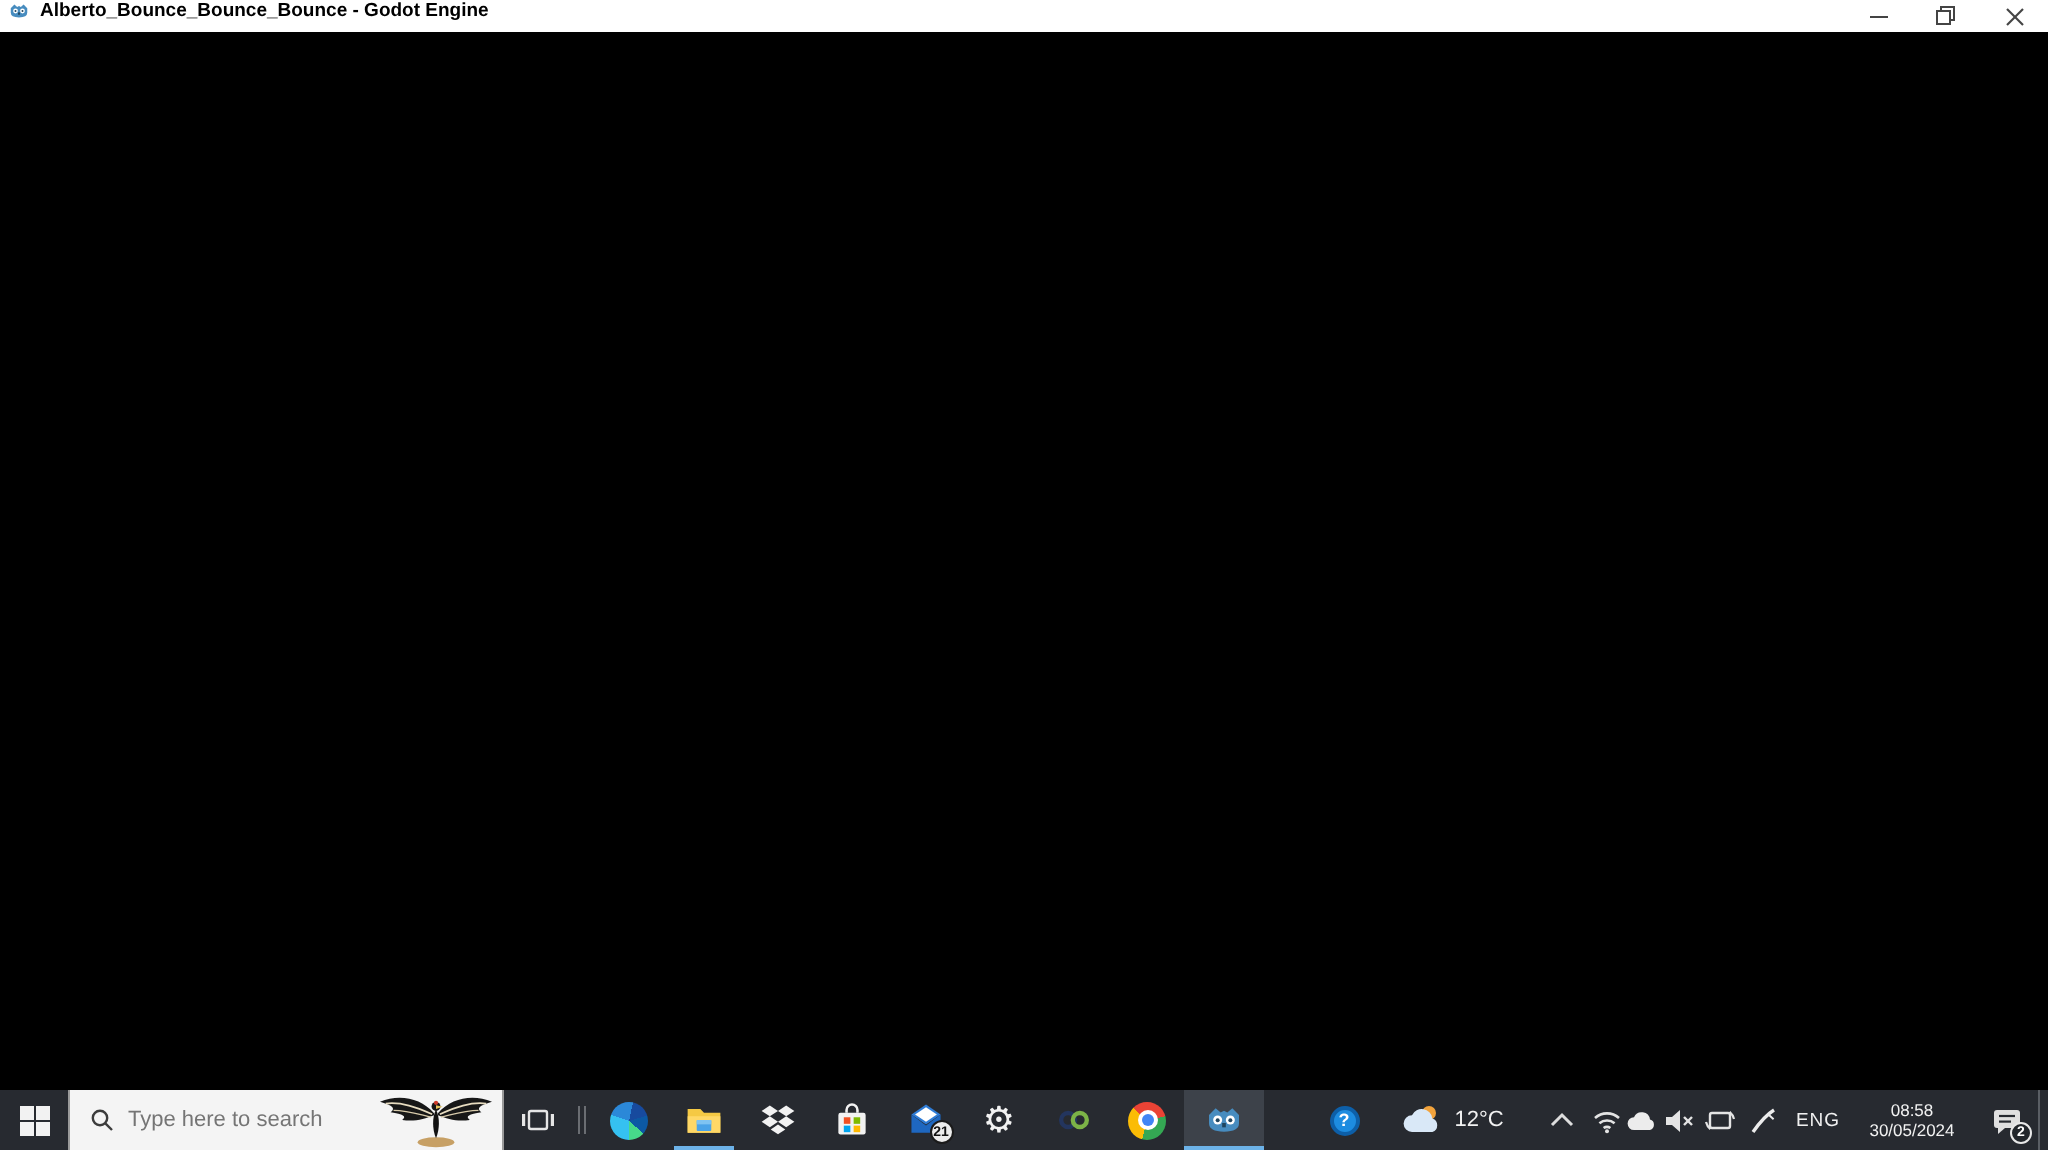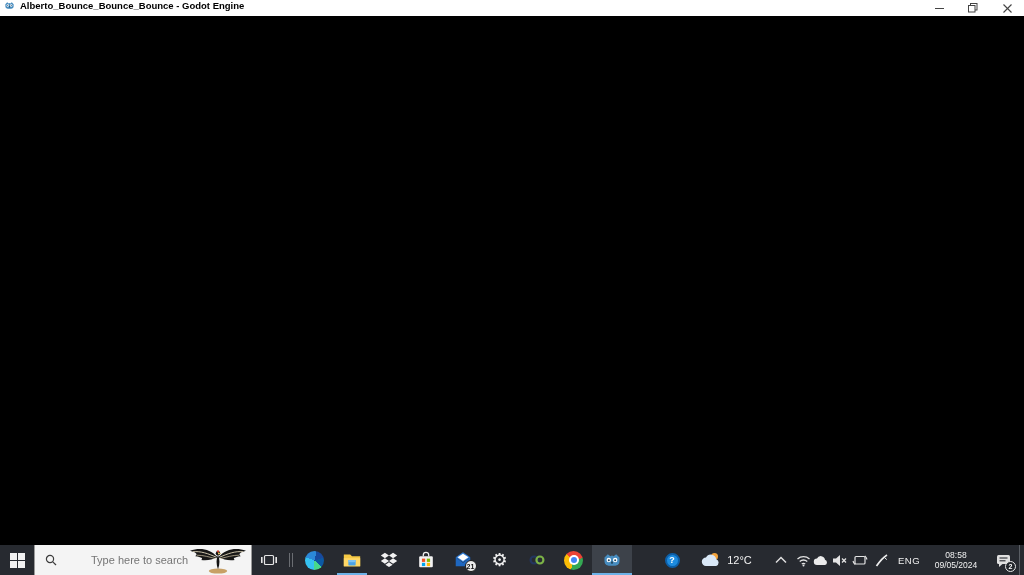--- a/index.html
+++ b/index.html
@@ -21,21 +21,21 @@
 
   
   .taskbar { position:absolute; bottom:0; left:0; width:1024px; height:30px;
              background:#272a30; display:flex; align-items:stretch; }
   .tb-btn { display:flex; align-items:center; justify-content:center; position:relative; flex:0 0 auto; }
   .start { width:34px; }
   .start-logo { display:grid; grid-template-columns:7px 7px; grid-template-rows:7px 7px; gap:1px; }
   .start-logo div { background:#f2f2f2; }
 
   .searchbox { width:218px; background:#f4f4f4; display:flex; align-items:center;
-               position:relative; border:1px solid #9a9a9a; border-bottom:none; border-top:none;gap:27px; }
+               position:relative; border:1px solid #9a9a9a; border-bottom:none; border-top:none; }
   .searchbox input { border:none; outline:none; background:transparent; font-size:11px;
                      color:#333; width:130px; font-family:"Liberation Sans",sans-serif; }
   .search-glyph { margin:0 7px 0 10px; flex:0 0 auto; }
   .search-bird { position:absolute; right:2px; bottom:1px; width:62px; height:28px; }
 
   .taskview { width:34px; }
   .tb-sep { width:10px; display:flex; align-items:center; justify-content:center; }
   .tb-sep i { display:block; width:1px; height:14px; background:#6a6d72; margin:0 1px; }
 
   .appbtn { width:37px; }
@@ -292,21 +292,21 @@
         </svg>
       </div>
 
       <div class="tray-item" style="width:32px">
         <span class="lang-text">ENG</span>
       </div>
 
       <div class="tray-item">
         <div class="clock">
           <span>08:58</span>
-          <span>09/05/2024</span>
+          <span>30/05/2024</span>
         </div>
       </div>
 
       <div class="tray-item" style="width:32px">
         <svg width="17" height="15" viewBox="0 0 17 15">
           <rect x="2" y="2" width="13" height="9" rx="1.5" fill="#e0e0e0"></rect>
           <polygon points="4,11 4,14 7.5,11" fill="#e0e0e0"></polygon>
           <line x1="4.5" y1="5" x2="12.5" y2="5" stroke="#272a30" stroke-width="1.1"></line>
           <line x1="4.5" y1="7.8" x2="10.5" y2="7.8" stroke="#272a30" stroke-width="1.1"></line>
         </svg>

